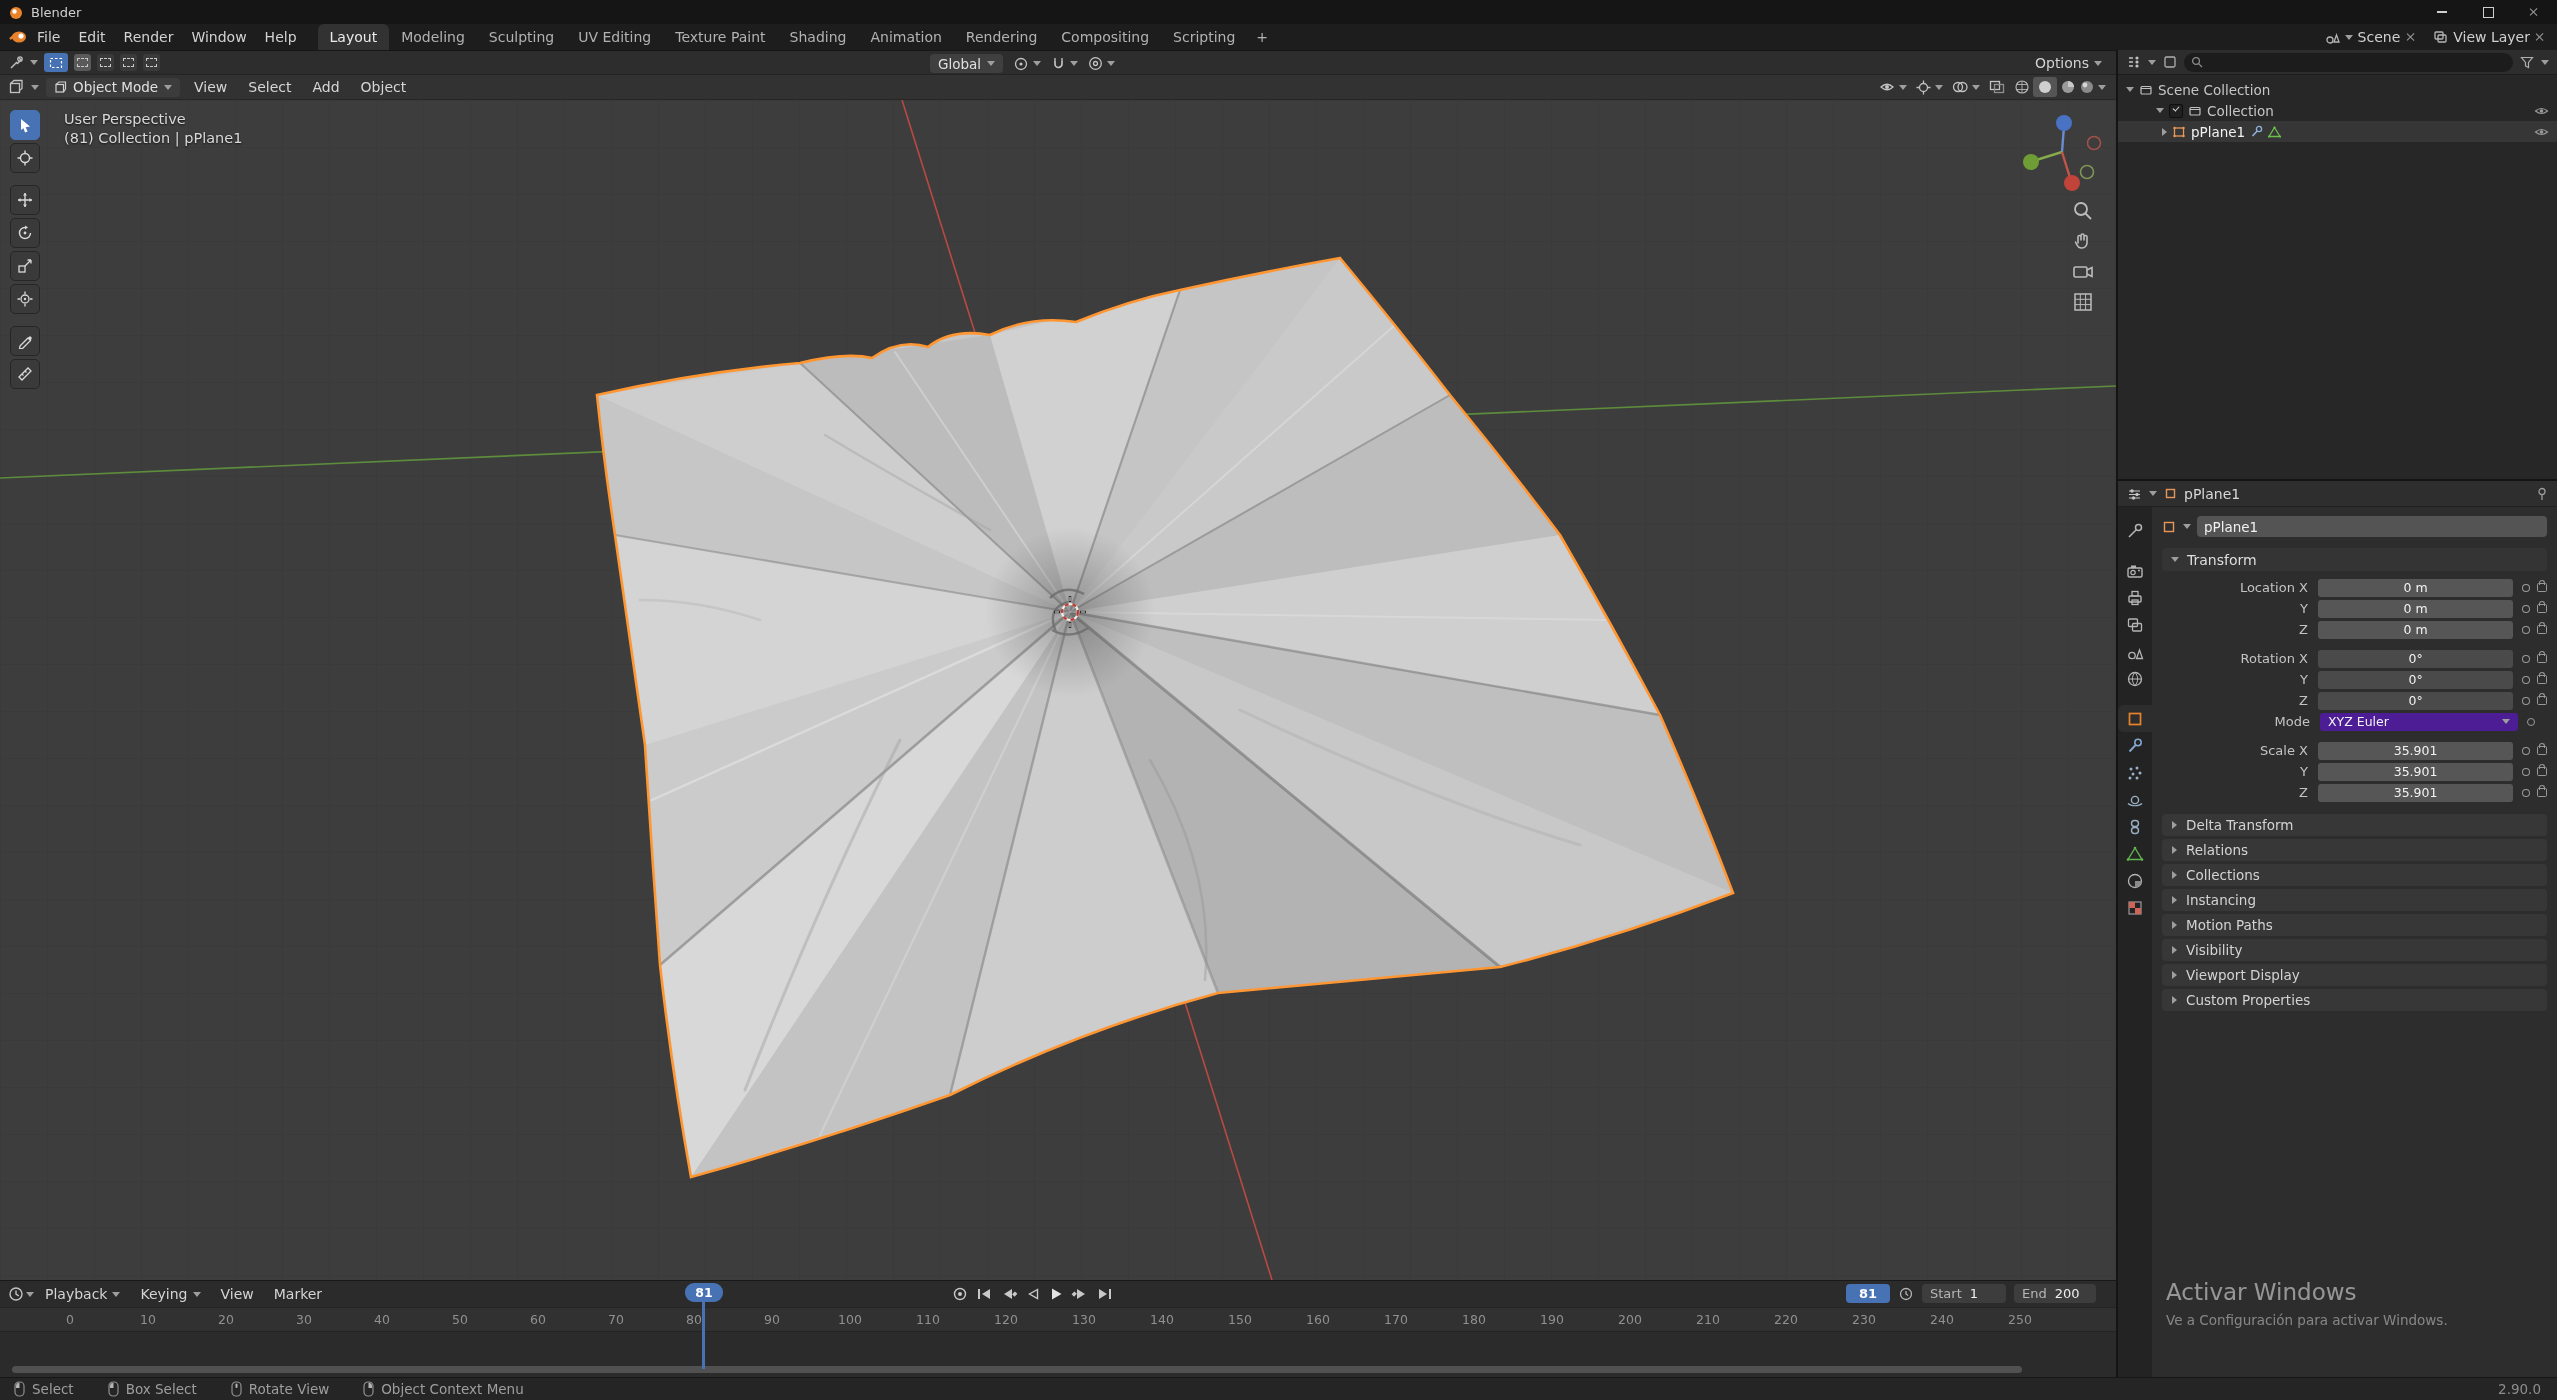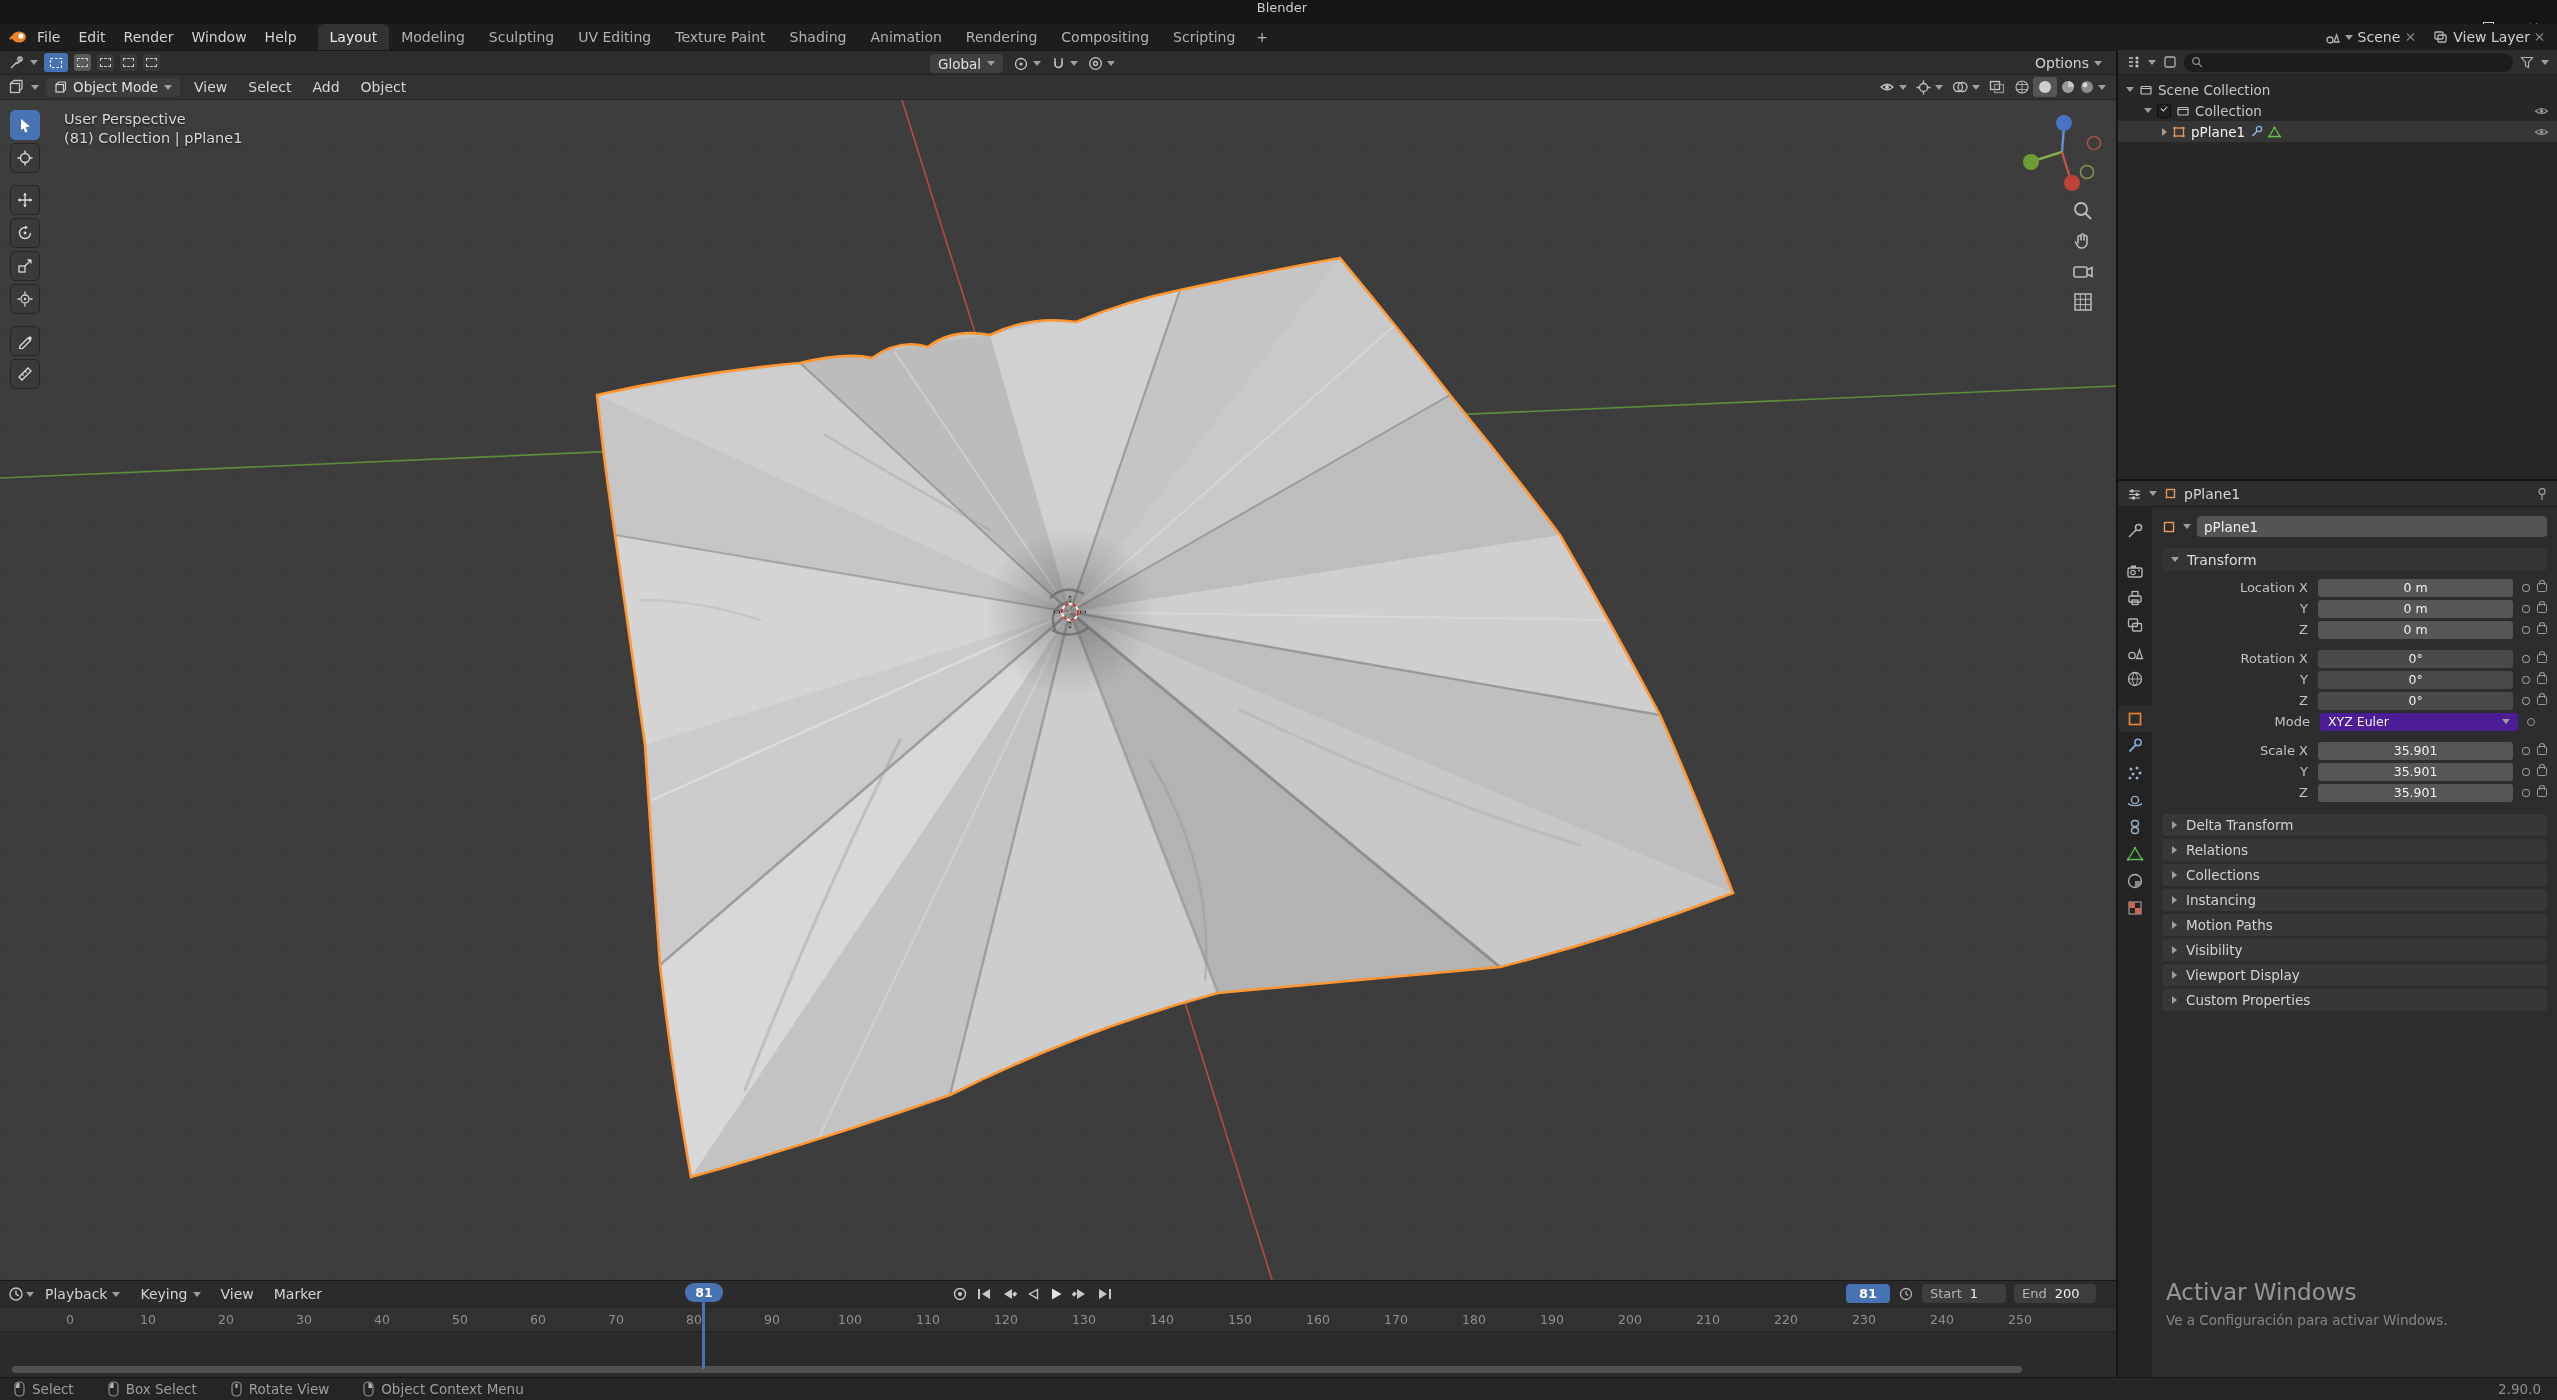--- a/index.html
+++ b/index.html
@@ -13,21 +13,21 @@
   .cv{width:0;height:0;border-left:4px solid transparent;border-right:4px solid transparent;border-top:5px solid #9e9e9e;}
   .cR{width:0;height:0;border-top:4px solid transparent;border-bottom:4px solid transparent;border-left:5px solid #9e9e9e;}
   .xic{position:relative;width:10px;height:10px;}
   .xic::before,.xic::after{content:"";position:absolute;left:4.3px;top:0;width:1.4px;height:10px;background:#9a9a9a;}
   .xic::before{transform:rotate(45deg);} .xic::after{transform:rotate(-45deg);}
   .dec{width:6px;height:6px;border:1.3px solid #9a9a9a;border-radius:50%;}
   .lock{position:relative;width:8px;height:7px;border:1.2px solid #999;border-radius:1.5px;margin-left:7px;}
   .lock::before{content:"";position:absolute;top:-4.5px;left:1px;width:4px;height:4px;border:1.2px solid #999;border-bottom:none;border-radius:3px 3px 0 0;}
 
   
-  .titlebar{left:0;top:0;width:2557px;height:24px;background:#151515;display:flex;align-items:center;flex-direction:column;}
+  .titlebar{left:0;top:0;width:2557px;height:24px;background:#151515;display:flex;align-items:center;}
   .tb-title{color:#cfcfcf;font-size:13px;margin-left:7px;}
   .tb-btns{margin-left:auto;display:flex;height:24px;}
   .tb-btn{width:46px;height:24px;display:flex;align-items:center;justify-content:center;}
   .g-min{width:10px;height:1.3px;background:#cfcfcf;}
   .g-max{width:9px;height:9px;border:1.3px solid #cfcfcf;}
 
   
   .menubar{left:0;top:24px;width:2557px;height:26px;background:#1d1d1d;display:flex;align-items:center;}
   .menu-item{padding:0 9px;font-size:14px;color:#d2d2d2;line-height:26px;}
   .ws-tabs{display:flex;margin-left:12px;height:26px;}
@@ -658,21 +658,21 @@
       </div>
       <div style="padding-top:4px">
         <div class="otl-row">
           <span class="cv"></span>
           <svg width="14" height="13">
               <rect x="2" y="3.5" width="10" height="7.5" rx="1" fill="none" stroke="#c0c0c0" stroke-width="1.2"></rect>
               <path d="M2 5.5 H12" stroke="#c0c0c0" stroke-width="1"></path>
             </svg>
           <span>Scene Collection</span>
         </div>
-        <div class="otl-row" style="padding-left:26px">
+        <div class="otl-row" style="padding-left:38px">
           <span class="cv"></span>
           <span class="chk"></span>
           <svg width="14" height="13">
               <rect x="2" y="3.5" width="10" height="7.5" rx="1" fill="none" stroke="#c0c0c0" stroke-width="1.2"></rect>
               <path d="M2 5.5 H12" stroke="#c0c0c0" stroke-width="1"></path>
             </svg>
           <span>Collection</span>
           <span class="otl-right">
             <svg width="15" height="12">
                 <path d="M1.5 6 Q7.5 1 13.5 6 Q7.5 11 1.5 6 Z" fill="none" stroke="#9a9a9a" stroke-width="1.2"></path>

